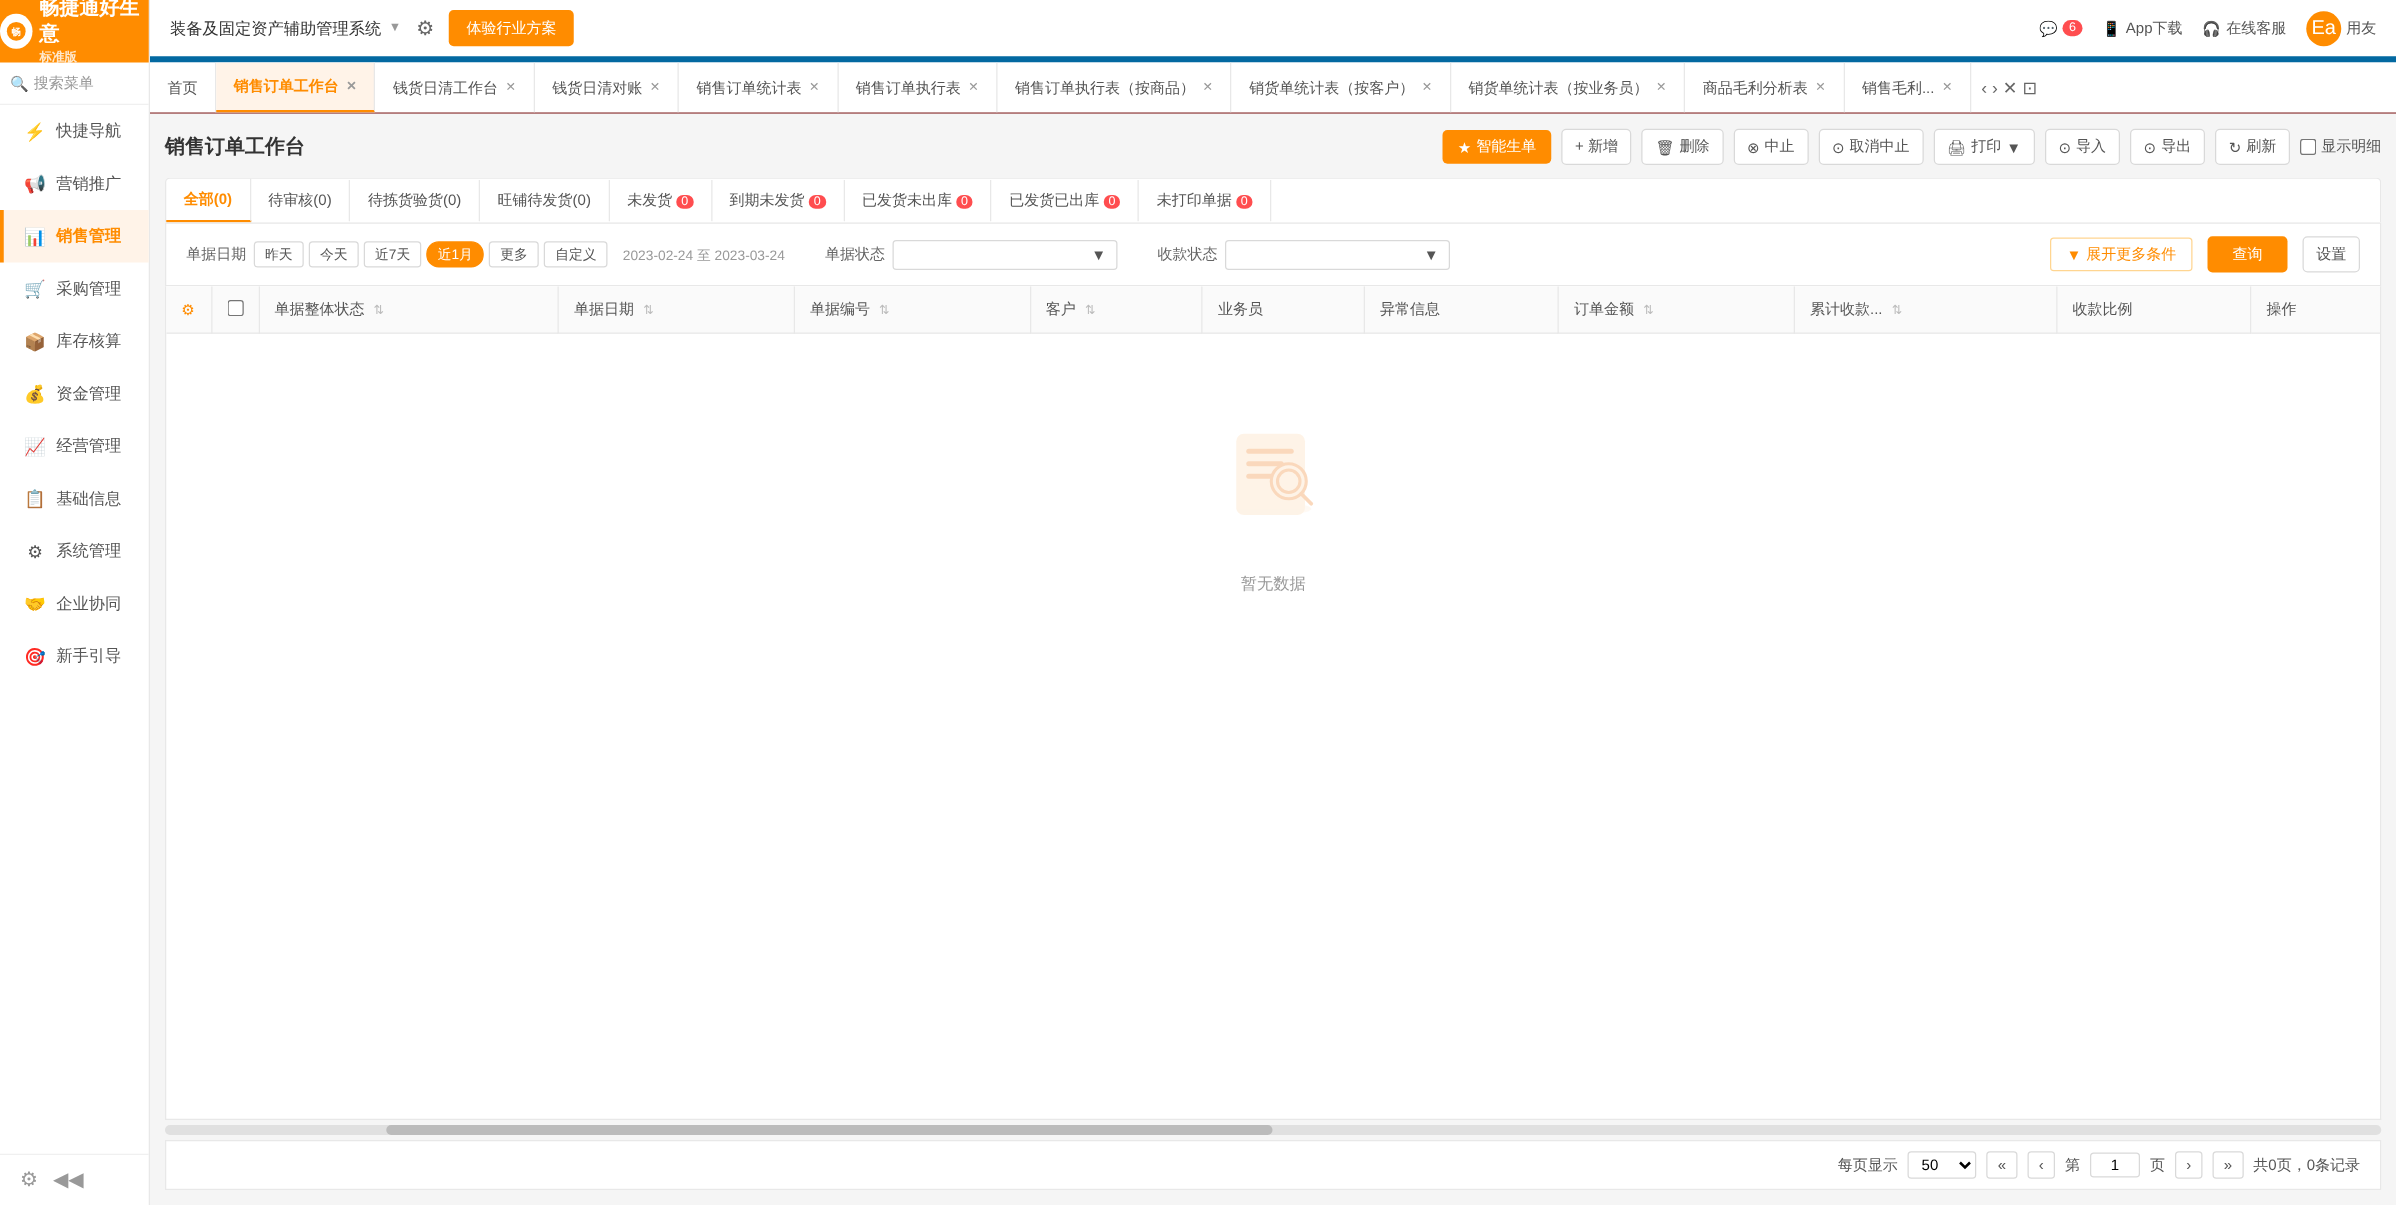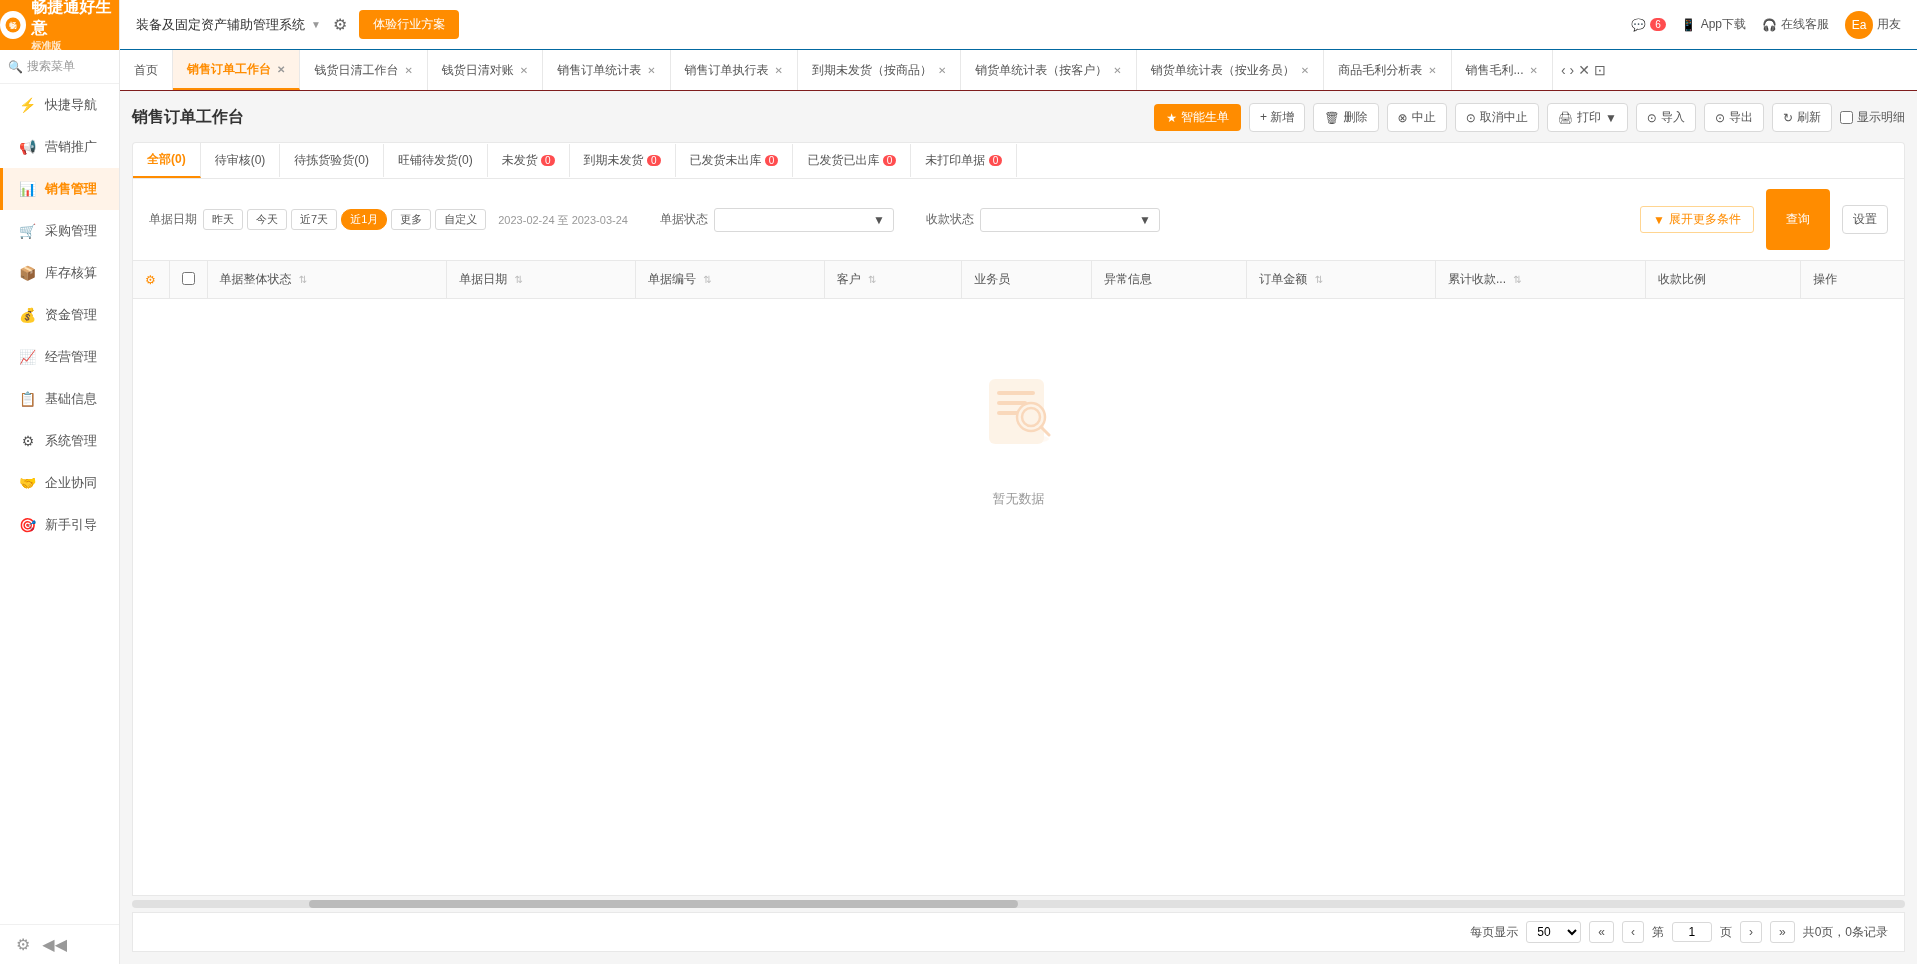--- a/index.html
+++ b/index.html
@@ -14,29 +14,29 @@
     .sidebar-nav-item { display: flex; align-items: center; gap: 8px; padding: 12px 16px; cursor: pointer; color: #555; font-size: 13px; border-left: 3px solid transparent; }
     .sidebar-nav-item.active { background: #fff3e8; color: #ff8c00; border-left-color: #ff8c00; font-weight: bold; }
     .sidebar-nav-item .nav-icon { width: 18px; height: 18px; display: flex; align-items: center; justify-content: center; font-size: 14px; }
     .sidebar-bottom { margin-top: auto; display: flex; padding: 10px 16px; gap: 12px; border-top: 1px solid #f0f0f0; color: #999; }
     .sidebar-bottom span { cursor: pointer; font-size: 16px; }
 
     
     .main { flex: 1; display: flex; flex-direction: column; overflow: hidden; }
 
     
-    .top-header { height: 50px; background: #fff; display: flex; align-items: center; padding: 0 16px; gap: 12px; border-bottom: 1px solid #0369a1; flex-shrink: 0; }
+    .top-header { height: 50px; background: #fff; display: flex; align-items: center; padding: 0 16px; gap: 12px; border-bottom: 5px solid #0369a1; flex-shrink: 0; }
     .system-title { font-size: 13px; color: #333; display: flex; align-items: center; gap: 6px; }
     .system-title .dropdown-btn { cursor: pointer; color: #999; font-size: 10px; }
     .btn-industry { background: #ff8c00; color: #fff; border: none; padding: 6px 14px; border-radius: 4px; cursor: pointer; font-size: 12px; }
     .header-right { margin-left: auto; display: flex; align-items: center; gap: 16px; color: #555; font-size: 12px; }
     .header-right-item { display: flex; align-items: center; gap: 4px; cursor: pointer; }
     .badge { background: #ff4d4f; color: #fff; border-radius: 10px; padding: 1px 5px; font-size: 10px; }
     .gear-icon { font-size: 16px; cursor: pointer; color: #666; }
-    .user-avatar { width: 28px; height: 28px; background: #ff8c00; border-radius: 50%; display: flex; align-items: center; justify-content: center; color: #fff; font-size: 12px; }
+    .user-avatar { width: 28px; height: 28px; background: #ff8c00; border-radius: 50%; display: flex; align-items: center; justify-content: center; color: #fff; font-size: 16px; }
 
     
     .tab-bar { display: flex; align-items: center; background: #fff; border-bottom: 1px solid #7f1d1d; flex-shrink: 0; overflow: hidden; }
     .tab-item { display: flex; align-items: center; padding: 0 14px; height: 40px; font-size: 12px; color: #555; cursor: pointer; border-right: 1px solid #e8e8e8; white-space: nowrap; gap: 6px; flex-shrink: 0; }
     .tab-item.active { background: #fff3e8; color: #ff8c00; font-weight: bold; border-bottom: 2px solid #ff8c00; }
     .tab-item .close-btn { font-size: 10px; color: #999; cursor: pointer; }
     .tab-bar-nav { display: flex; align-items: center; padding: 0 8px; gap: 4px; }
     .tab-bar-nav span { cursor: pointer; color: #666; font-size: 14px; }
 
     
@@ -228,21 +228,21 @@
     </div>
     <div class="tab-item">
       <span>销售订单统计表</span>
       <span class="close-btn">✕</span>
     </div>
     <div class="tab-item">
       <span>销售订单执行表</span>
       <span class="close-btn">✕</span>
     </div>
     <div class="tab-item">
-      <span>到期未发货（按商品）</span>
+      <span>销售订单执行表（按商品）</span>
       <span class="close-btn">✕</span>
     </div>
     <div class="tab-item">
       <span>销货单统计表（按客户）</span>
       <span class="close-btn">✕</span>
     </div>
     <div class="tab-item">
       <span>销货单统计表（按业务员）</span>
       <span class="close-btn">✕</span>
     </div>
@@ -371,21 +371,21 @@
             <span></span>
             <span>▼</span>
           </div>
         </div>
 
         <div class="expand-btn" style="margin-left: auto;">
           <span>▼</span>
           <span>展开更多条件</span>
         </div>
 
-        <button class="btn-smart" style="padding: 22px 20px;">查询</button>
+        <button class="btn-smart" style="padding: 6px 20px;">查询</button>
         <button class="btn-toolbar">设置</button>
       </div>
     </div>
 
 
     <div class="table-container">
       <table>
         <thead>
           <tr>
             <th style="width:36px;">

